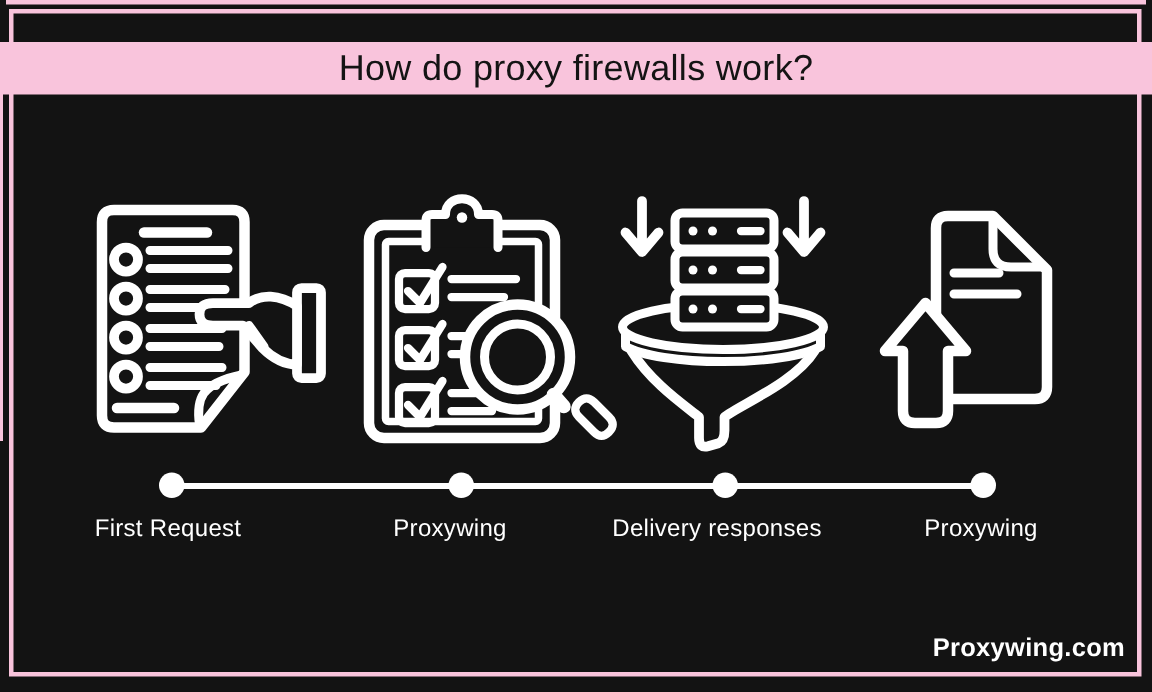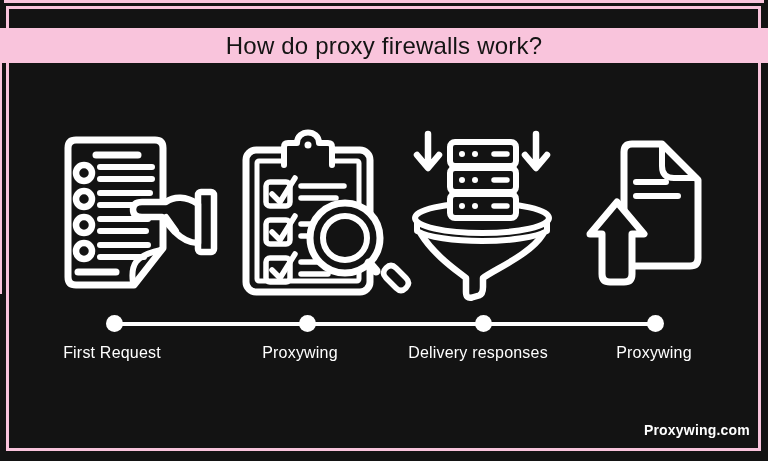--- a/index.html
+++ b/index.html
@@ -42,21 +42,21 @@
     position: absolute; top: 315px; width: 17px; height: 17px;
     background: #ffffff; border-radius: 50%; z-index: 3;
   }
   .step-label {
     position: absolute; top: 344px; transform: translateX(-50%);
     color: #ffffff; font-size: 16px; white-space: nowrap; z-index: 2;
     letter-spacing: 0.2px;
   }
   .brand {
     position: absolute; right: 18px; top: 422px;
-    color: #ffffff; font-size: 14px; font-weight: bold; z-index: 4;
+    color: #ffffff; font-size: 17px; font-weight: bold; z-index: 4;
     letter-spacing: 0.2px;
   }
   .ic { stroke: #ffffff; fill: none; stroke-linecap: round; stroke-linejoin: round; }
   .bgfill { fill: #131313; }
   .wfill { fill: #ffffff; stroke: none; }
 </style>
 </head>
 <body>
 
 <div class="top-border"></div>

